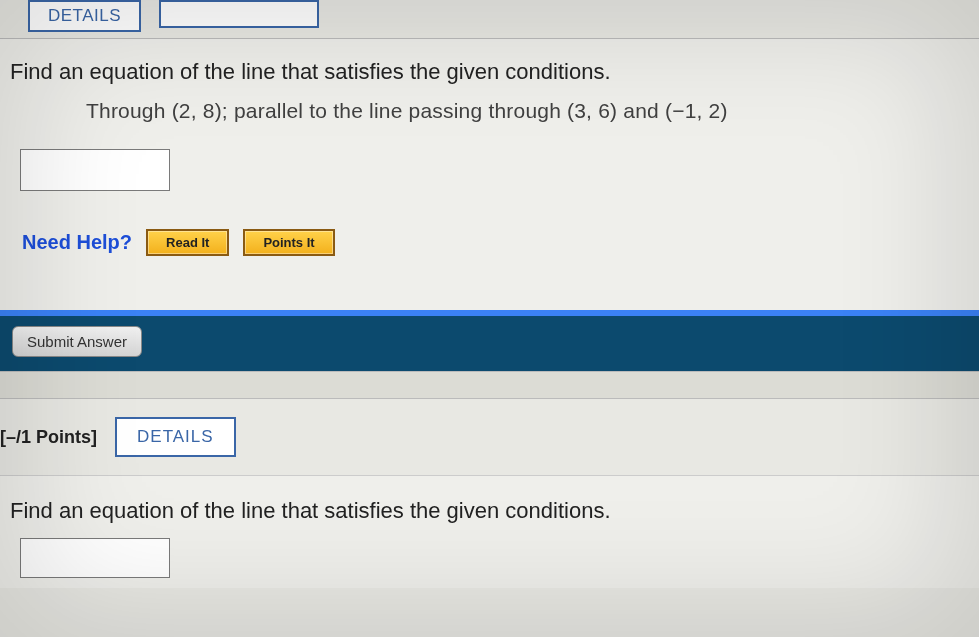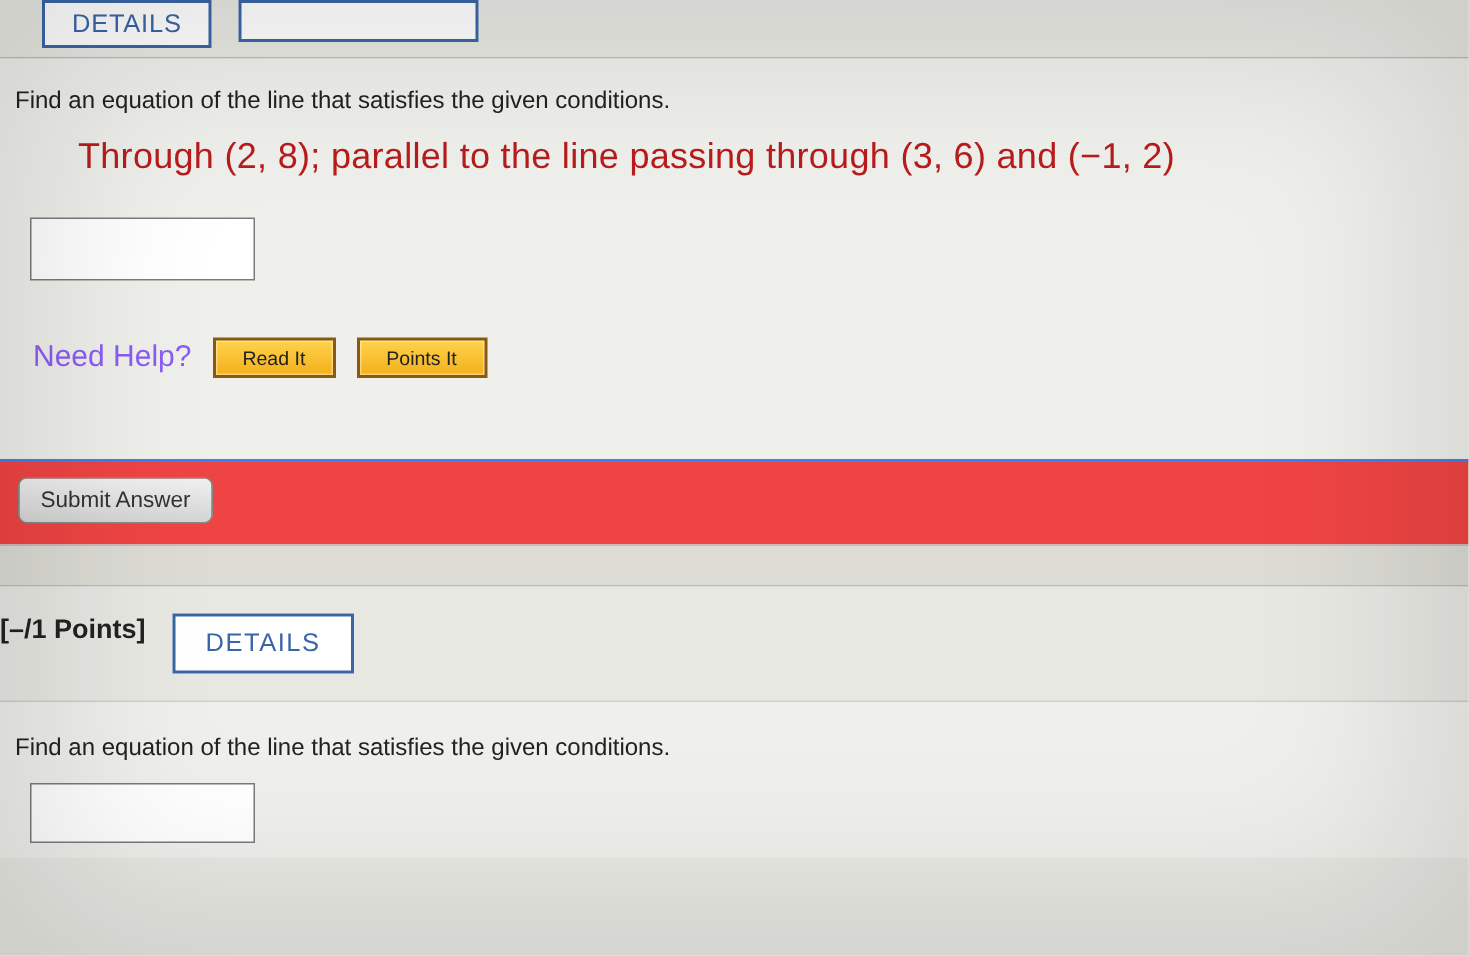--- a/index.html
+++ b/index.html
@@ -32,28 +32,28 @@
     font-size: 17px;
     padding: 4px 18px;
     letter-spacing: 0.5px;
   }
   .frag-btn.empty { min-width: 160px; height: 28px; }
   .question-block {
     background: #efefeb;
     padding: 20px 10px 10px 10px;
   }
   .q-prompt {
-    font-size: 16px;
+    font-size: 22px;
     color: #222;
     margin-bottom: 14px;
   }
   .q-cond {
-    font-size: 24px;
-    color: #b91c1c;
-    margin-left: 42px;
+    font-size: 21px;
+    color: #404040;
+    margin-left: 76px;
     margin-bottom: 26px;
     letter-spacing: 0.2px;
   }
   .answer-input {
     width: 150px;
     height: 42px;
     border: 1px solid #7a7a7a;
     background: #fff;
     margin-left: 10px;
     margin-bottom: 38px;
@@ -61,57 +61,57 @@
     padding: 4px;
   }
   .need-help-row {
     display: flex;
     align-items: center;
     gap: 14px;
     margin-left: 12px;
     margin-bottom: 44px;
   }
   .need-help {
-    color: #8b5cf6;
-    font-weight: normal;
+    color: #1d4ed8;
+    font-weight: bold;
     font-size: 20px;
   }
   .help-btn {
     background: linear-gradient(#ffd24a,#f3b01c);
     border: 2px solid #8a5a12;
     font-size: 13px;
-    font-weight: normal;
+    font-weight: bold;
     color: #222;
     padding: 4px 18px;
     box-shadow: inset 0 0 0 1px rgba(255,255,255,0.4);
     cursor: pointer;
   }
   .submit-row {
-    background: #ef4444;
-    border-top: 2px solid #3b82f6;
+    background: #0c4a6e;
+    border-top: 6px solid #3b82f6;
     padding: 10px 12px 14px 12px;
   }
   .submit-btn {
     background: linear-gradient(#f0f0f0,#d4d4d4);
     border: 1px solid #888;
     border-radius: 6px;
     font-size: 15px;
     color: #333;
     padding: 6px 14px;
     cursor: pointer;
   }
   .divider {
     height: 28px;
     background: #dcdcd5;
     border-top: 1px solid #bbb;
     border-bottom: 1px solid #bbb;
   }
   .header-row {
     display: flex;
-    align-items: flex-start;
+    align-items: center;
     gap: 18px;
     padding: 18px 6px 18px 0;
     background: #e8e8e3;
   }
   .points {
     font-weight: bold;
     font-size: 18px;
     color: #222;
   }
   .hdr-btn {

